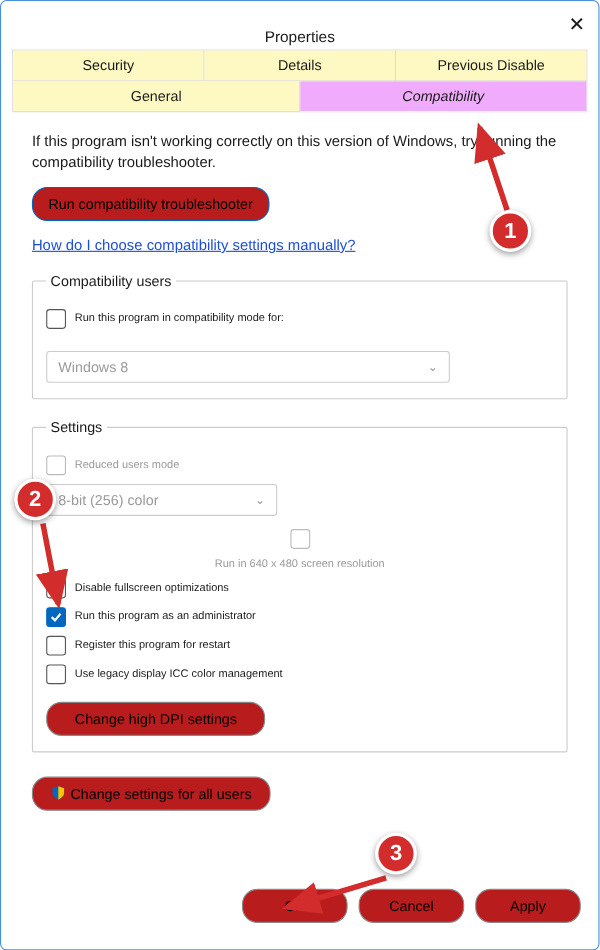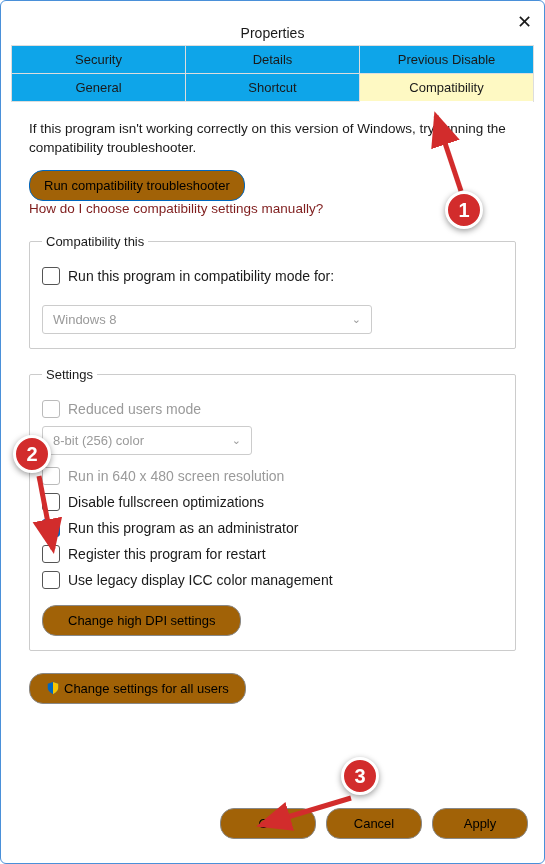--- a/index.html
+++ b/index.html
@@ -40,73 +40,75 @@
     display: flex;
   }
   .tab {
     flex: 1;
     text-align: center;
     padding: 6px 4px;
     border: 1px solid #ddd;
     border-top: none;
     border-left: none;
     cursor: pointer;
-    background: #0ea5e9;
+    background: #fef9c3;
     font-size: 13px;
   }
   .tab:last-child { border-right: none; }
   .tab.active {
-    background: #fef9c3;
+    background: #f0abfc;
     border-bottom-color: #fff;
     position: relative;
     z-index: 2;
+    font-style: italic;
   }
   .content {
     padding: 18px 28px 10px 28px;
   }
   .intro {
     font-size: 13.5px;
     line-height: 1.4;
     margin-bottom: 12px;
   }
   .btn {
     border: 1px solid #888;
-    background: #a16207;
+    background: #b91c1c;
     border-radius: 14px;
     padding: 7px 14px;
     font-family: inherit;
     font-size: 13px;
     cursor: pointer;
   }
   .btn.accent {
     border: 1.5px solid #0067c0;
   }
   .link {
-    color: #7f1d1d;
+    color: #1d4ed8;
+    text-decoration: underline;
     cursor: pointer;
     display: inline-block;
-    margin-top: 0;
+    margin-top: 14px;
     font-size: 13.5px;
   }
   fieldset {
     border: 1px solid #ccc;
     border-radius: 2px;
     margin: 18px 0 8px 0;
     padding: 10px 12px 14px 12px;
   }
   legend {
     padding: 0 4px;
     font-size: 13px;
   }
   .checkrow {
     display: flex;
     align-items: center;
     gap: 8px;
     margin: 8px 0;
-    font-size: 14px;
+    font-size: 10px;
   }
   .checkbox {
     width: 18px;
     height: 18px;
     border: 1.5px solid #555;
     border-radius: 3px;
     display: inline-flex;
     align-items: center;
     justify-content: center;
     flex-shrink: 0;
@@ -117,21 +119,21 @@
     border-color: #0067c0;
   }
   .checkbox.checked svg { display: block; }
   .checkbox svg { display: none; }
   .checkbox.disabled { border-color: #bbb; }
   .disabled-text { color: #9a9a9a; }
   .select {
     border: 1px solid #ccc;
     border-radius: 3px;
     padding: 6px 10px;
-    width: 330px;
+    width: 367px;
     display: flex;
     justify-content: space-between;
     align-items: center;
     color: #9a9a9a;
     margin-top: 20px;
     cursor: default;
   }
   .select.small { width: 210px; margin-top: 4px; }
   .chev { font-size: 11px; color: #9a9a9a; }
   .footer {
@@ -180,35 +182,34 @@
 </div>
 
 <div class="tabs">
   <div class="tabrow">
     <div class="tab">Security</div>
     <div class="tab">Details</div>
     <div class="tab">Previous Disable</div>
   </div>
   <div class="tabrow">
     <div class="tab">General</div>
-    <div class="tab">Shortcut</div>
     <div class="tab active">Compatibility</div>
   </div>
 </div>
 
 <div class="content">
   <div class="intro">If this program isn't working correctly on this version of Windows, try running the compatibility troubleshooter.</div>
 
   <button class="btn accent">Run compatibility troubleshooter</button>
 
   <div><a class="link">How do I choose compatibility settings manually?</a></div>
 
   
   <fieldset>
-    <legend>Compatibility this</legend>
+    <legend>Compatibility users</legend>
     <div class="checkrow">
       <span class="checkbox">
         
       </span>
       <span>Run this program in compatibility mode for:</span>
     </div>
     <div class="select">
       <span>Windows 8</span>
       <span class="chev">⌄</span>
     </div>
@@ -223,21 +224,21 @@
         
       </span>
       <span class="disabled-text">Reduced users mode</span>
     </div>
 
     <div class="select small">
       <span>8-bit (256) color</span>
       <span class="chev">⌄</span>
     </div>
 
-    <div class="checkrow" style="margin-top:12px;">
+    <div class="checkrow" style="margin-top:12px;flex-direction:column;">
       <span class="checkbox disabled">
         
       </span>
       <span class="disabled-text">Run in 640 x 480 screen resolution</span>
     </div>
 
     <div class="checkrow">
       <span class="checkbox">
         
       </span>

